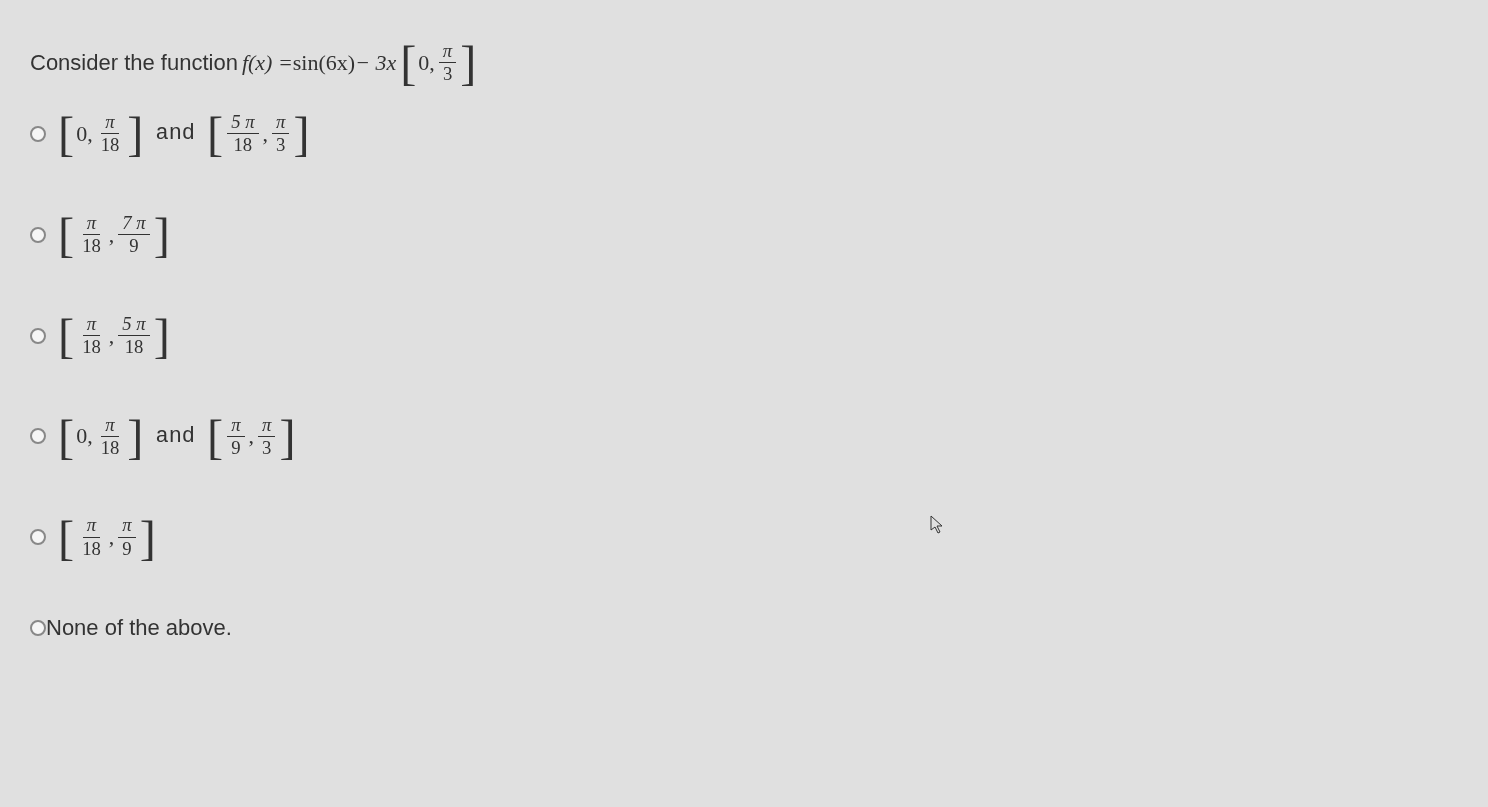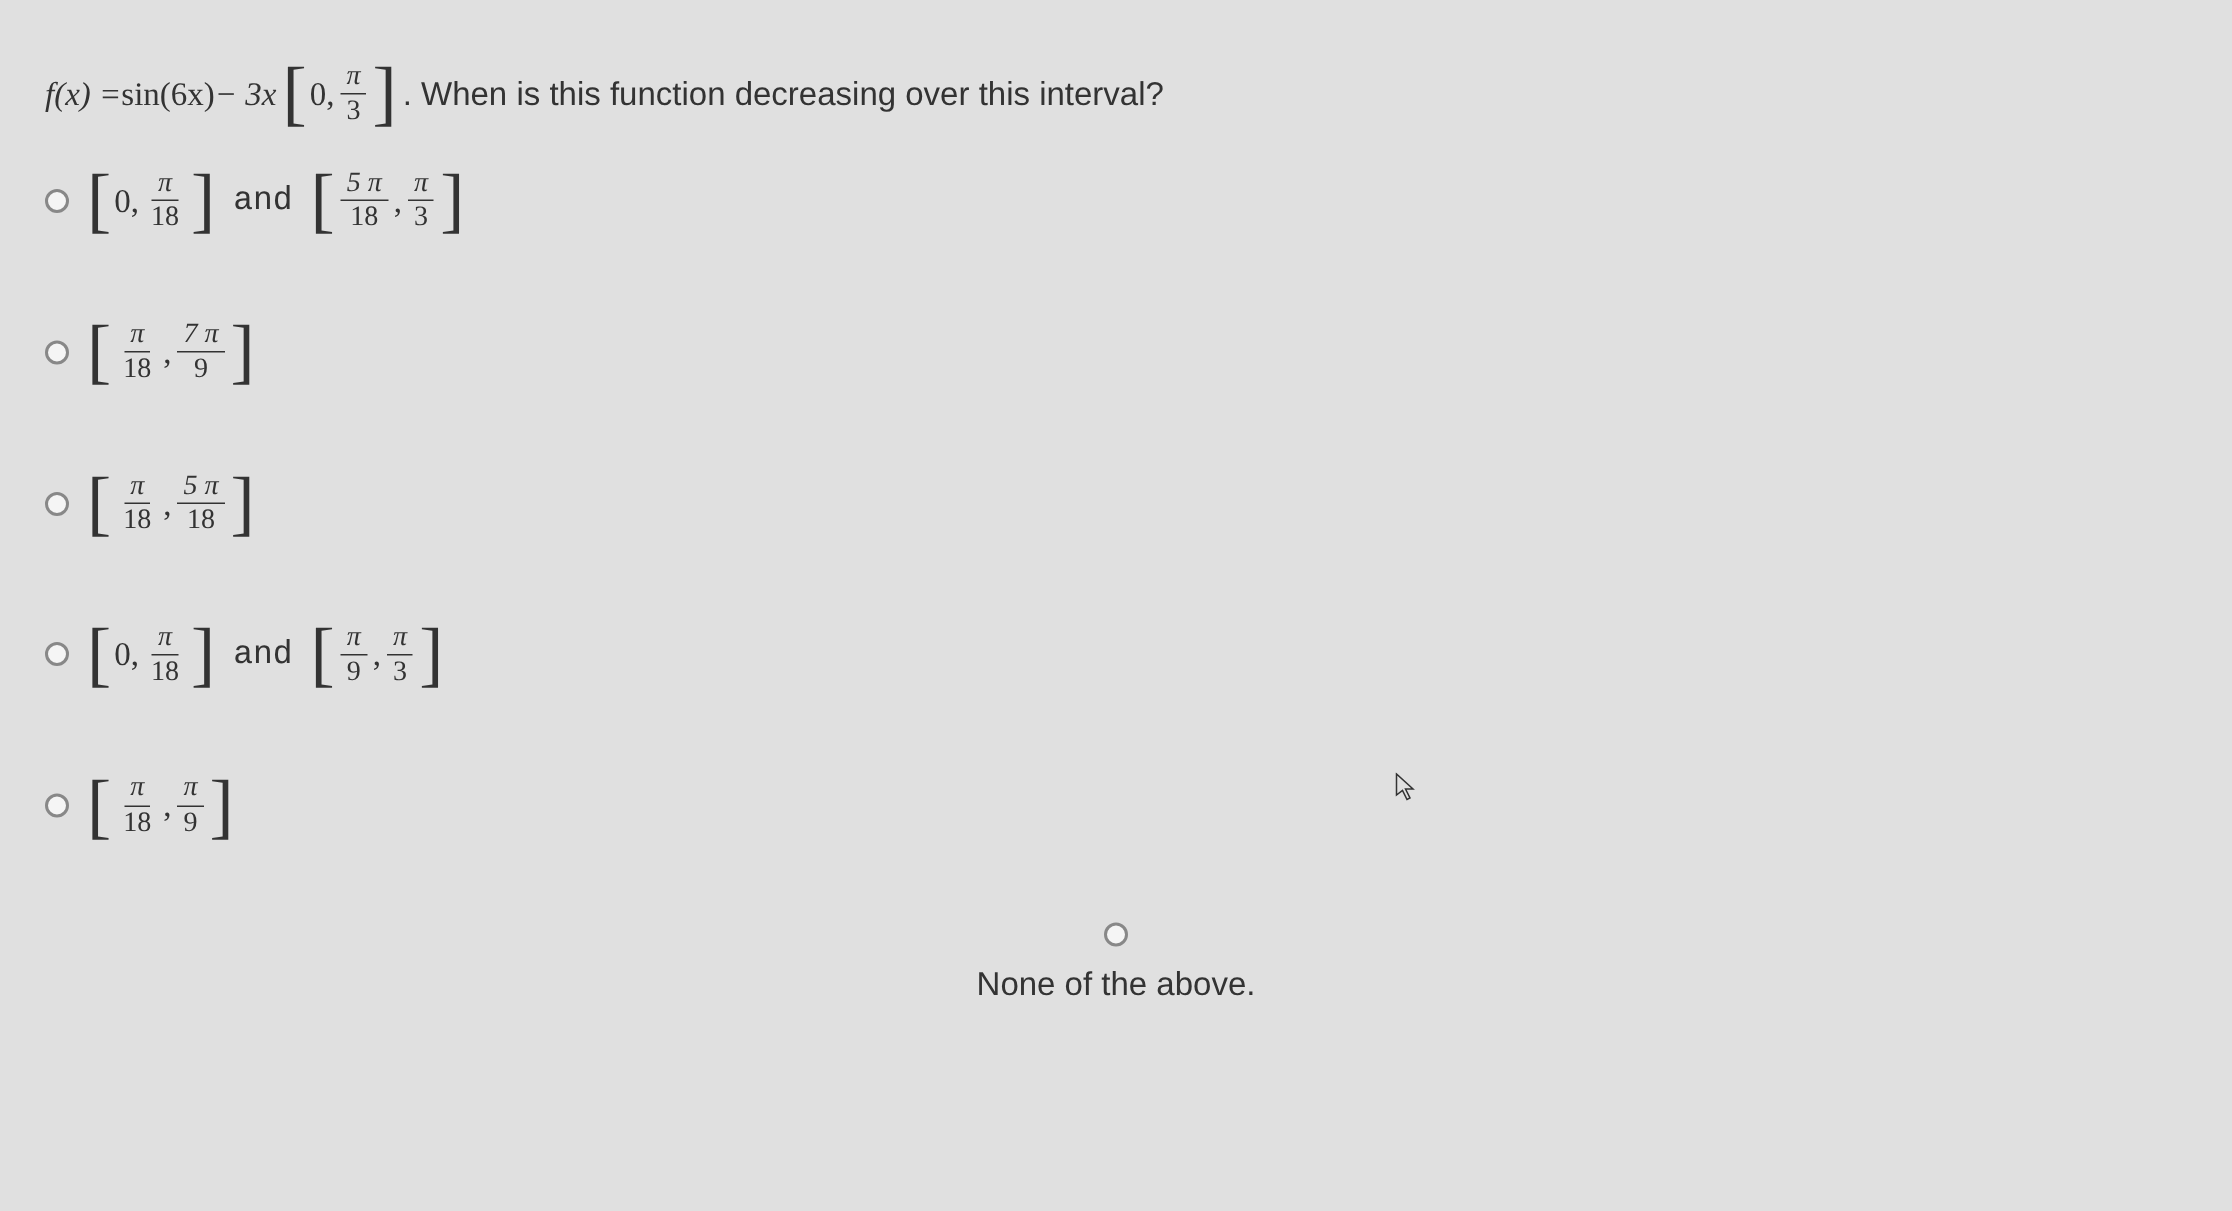--- a/index.html
+++ b/index.html
@@ -95,45 +95,43 @@
       position: absolute;
       left: 930px;
       top: 515px;
       font-size: 18px;
       color: #333;
     }
     .last-option {
       margin-top: 55px;
       display: flex;
       align-items: center;
-      gap: 12px;
-      flex-direction: column;
     }
   </style>
 </head>
 <body>
 
 <div class="question-text">
+  <span>Consider the function </span>
   <span class="math">
     <span>f(x) = </span>
     <span class="upright">sin(6x)</span>
     <span> − 3x</span>
   </span>
   <span class="bracket-group">
     <span class="lbracket">[</span>
     <span class="bracket-content">
       <span class="upright">0, </span>
       <span class="frac">
         <span class="num pi">π</span>
         <span class="den">3</span>
       </span>
     </span>
     <span class="rbracket">]</span>
   </span>
-  <span>. When is this function decreasing over this interval?</span>
 </div>
 
 <div class="options">
 
   <div class="option">
     <div class="radio"></div>
     <span class="bracket-group">
       <span class="lbracket">[</span>
       <span class="bracket-content">
         <span class="upright">0, </span>

